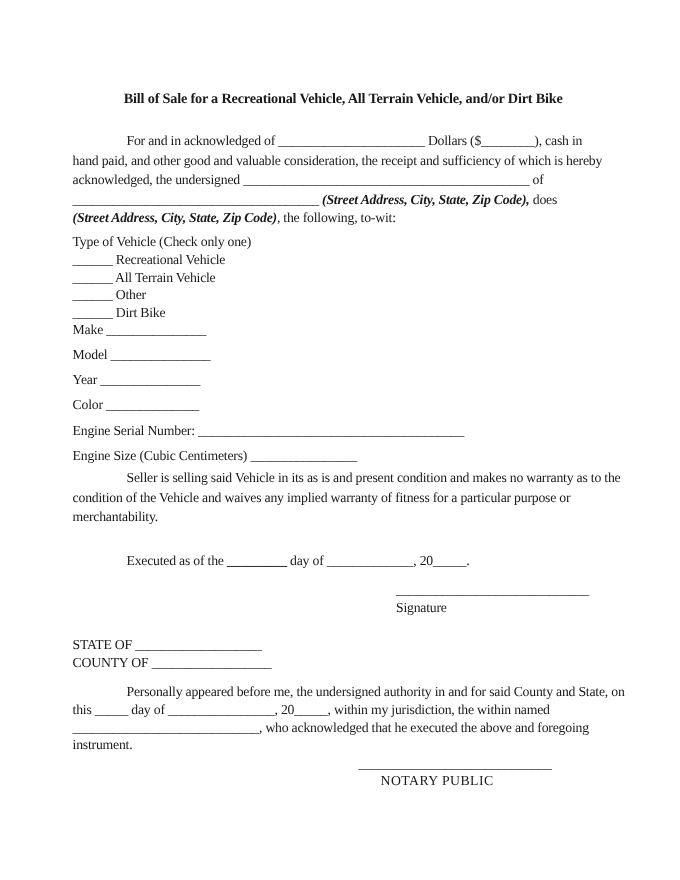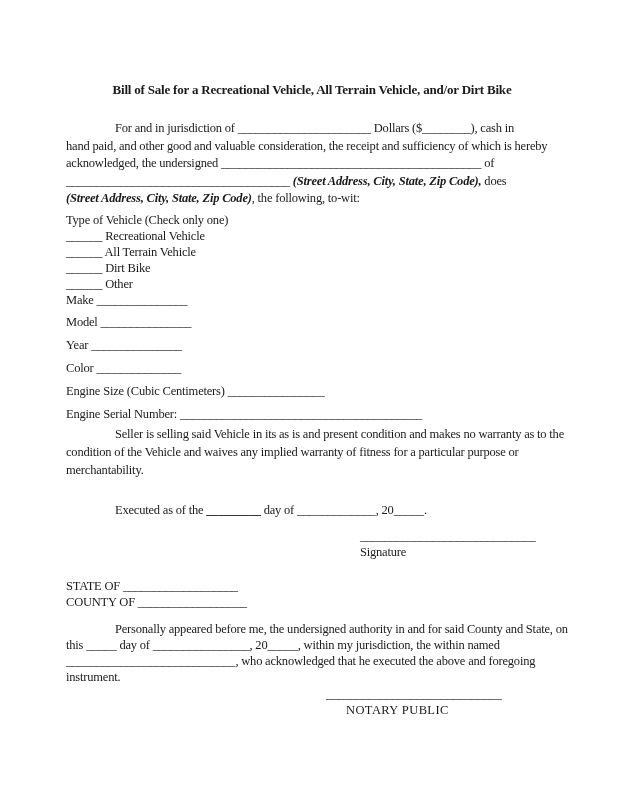--- a/index.html
+++ b/index.html
@@ -40,41 +40,41 @@
   .caps { letter-spacing: 0.4px; margin-left: 20px; }
 </style>
 </head>
 <body>
 
 <div class="page">
 
   <h1 class="title">Bill of Sale for a Recreational Vehicle, All Terrain Vehicle, and/or Dirt Bike</h1>
 
   <div class="para">
-    <div class="ln ind"><span>For and in jurisdiction of </span><span>______________________</span><span> Dollars ($</span><span>________</span><span>), cash in</span></div>
+    <div class="ln ind"><span>For and in acknowledged of </span><span>______________________</span><span> Dollars ($</span><span>________</span><span>), cash in</span></div>
     <div class="ln"><span>hand paid, and other good and valuable consideration, the receipt and sufficiency of which is hereby</span></div>
     <div class="ln"><span>acknowledged, the undersigned </span><span>___________________________________________</span><span> of</span></div>
     <div class="ln"><span>_____________________________________ </span><span class="bi">(Street Address, City, State, Zip Code),</span><span> does</span></div>
     <div class="ln"><span class="bi">(Street Address, City, State, Zip Code)</span><span>, the following, to-wit:</span></div>
   </div>
 
   <div class="vlist">
     <div class="ln"><span>Type of Vehicle (Check only one)</span></div>
     <div class="ln"><span>______</span><span> Recreational Vehicle</span></div>
     <div class="ln"><span>______</span><span> All Terrain Vehicle</span></div>
+    <div class="ln"><span>______</span><span> Other</span></div>
     <div class="ln"><span>______</span><span> Dirt Bike</span></div>
-    <div class="ln"><span>______</span><span> Other</span></div>
     <div class="ln"><span>Make </span><span>_______________</span></div>
   </div>
 
   <div class="ln field"><span>Model </span><span>_______________</span></div>
   <div class="ln field"><span>Year </span><span>_______________</span></div>
   <div class="ln field"><span>Color </span><span>______________</span></div>
+  <div class="ln field"><span>Engine Serial Number: </span><span>________________________________________</span></div>
   <div class="ln field"><span>Engine Size (Cubic Centimeters) </span><span>________________</span></div>
-  <div class="ln field"><span>Engine Serial Number: </span><span>________________________________________</span></div>
 
   <div class="warranty">
     <div class="ln ind"><span>Seller is selling said Vehicle in its as is and present condition and makes no warranty as to the</span></div>
     <div class="ln"><span>condition of the Vehicle and waives any implied warranty of fitness for a particular purpose or</span></div>
     <div class="ln"><span>merchantability.</span></div>
   </div>
 
   <div class="ln ind executed"><span>Executed as of the </span><span class="b">_________</span><span> day of </span><span>_____________</span><span>, 20</span><span>_____</span><span>.</span></div>
 
   <div class="sigblock">

